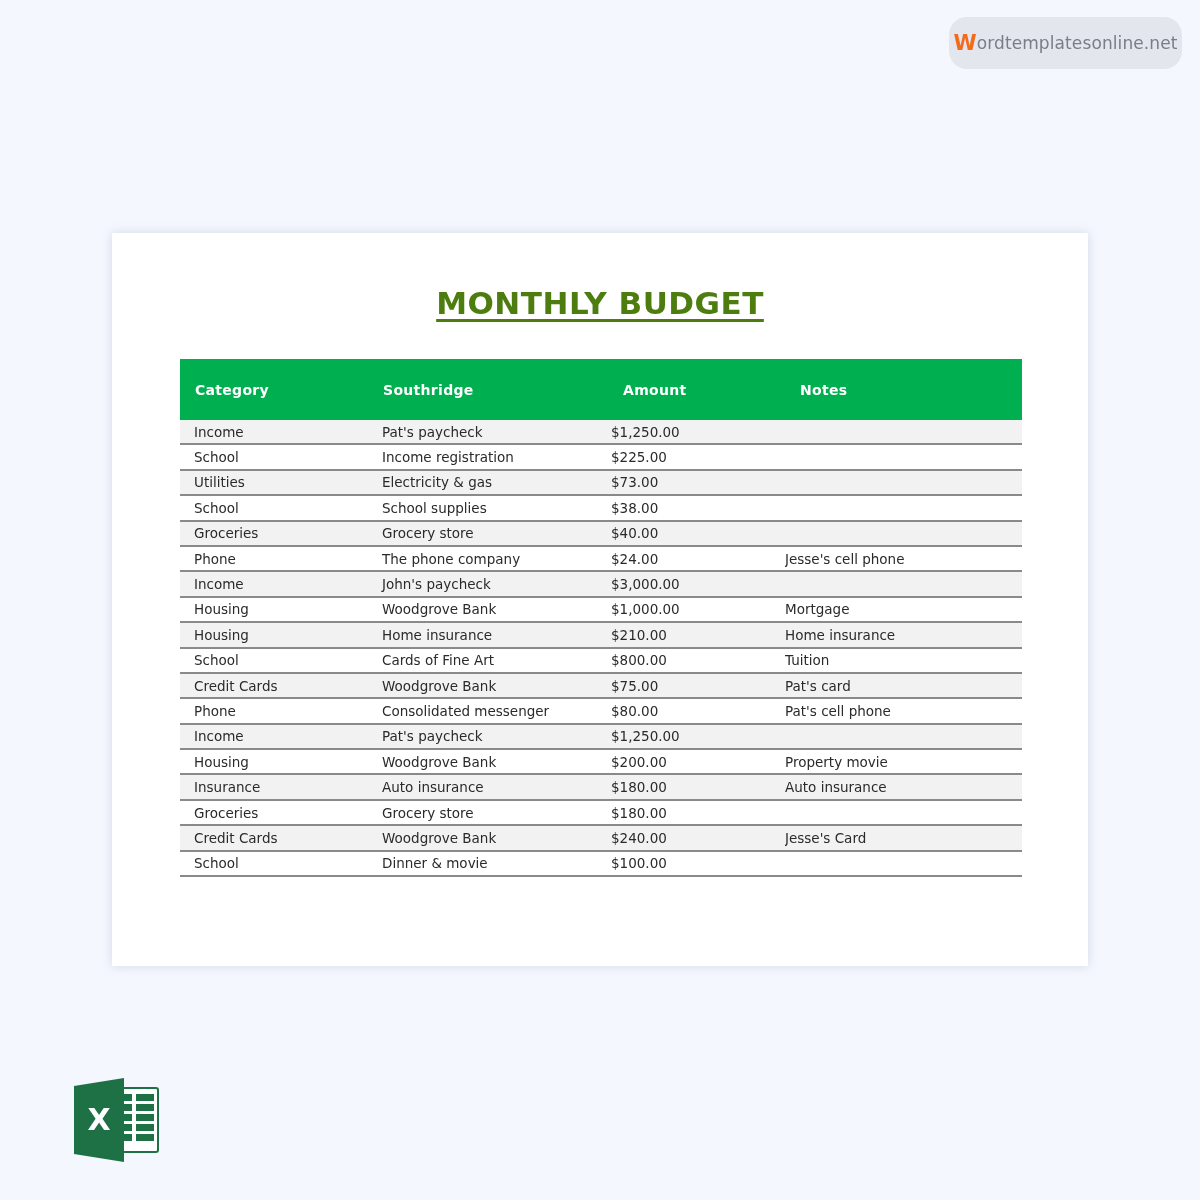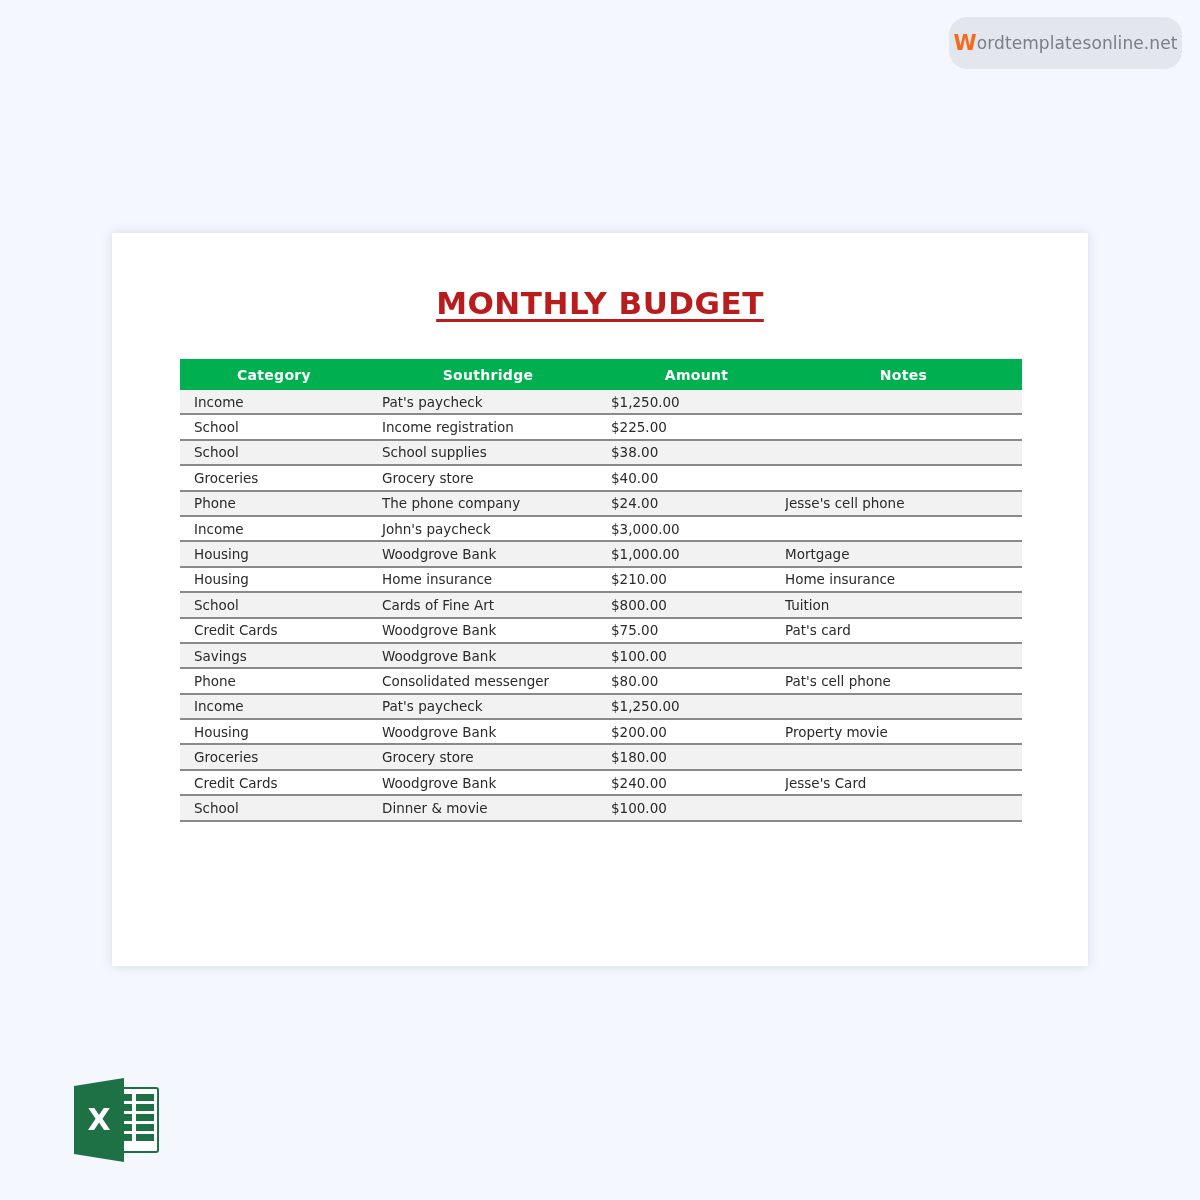--- a/index.html
+++ b/index.html
@@ -17,31 +17,31 @@
   }
   .watermark .w-letter { color: #f26a1b; font-weight: bold; font-size: 21px; margin-right: 0px; }
   .card {
     position: absolute; left: 112px; top: 233px; width: 976px; height: 733px;
     background: #ffffff;
     box-shadow: 0 0 10px rgba(120,130,150,0.25);
   }
   .title {
     position: absolute; left: 0; right: 0; top: 52px; text-align: center;
     font-family: "DejaVu Sans", sans-serif; font-weight: bold; font-size: 31px;
-    color: #b91c1c; letter-spacing: 0.5px;
+    color: #4d7c0f; letter-spacing: 0.5px;
   }
   .title span { text-decoration: underline; text-decoration-thickness: 3px; text-underline-offset: 5px; }
   table.budget {
     position: absolute; left: 68px; top: 126px; width: 842px;
     border-collapse: collapse; table-layout: fixed;
     font-family: "DejaVu Sans", sans-serif; font-size: 13.5px; color: #2a2a2a;
   }
   table.budget thead th {
     background: #00b050; color: #ffffff; font-weight: bold; font-size: 14px;
-    height: 31px; padding: 0; text-align: center; letter-spacing: 0.3px;
+    height: 31px; padding: 15px; text-align: left; letter-spacing: 0.3px;
   }
   table.budget tbody td {
     height: 23.4px; padding: 0 0 0 14px; border-bottom: 2px solid #8a8a8a;
     white-space: nowrap; overflow: hidden;
   }
   table.budget tbody td.amount { padding-left: 3px; }
   table.budget tbody td.notes { padding-left: 0; }
   table.budget tbody tr:nth-child(odd) td { background: #f2f2f2; }
   table.budget tbody tr:nth-child(even) td { background: #ffffff; }
   col.c1 { width: 188px; } col.c2 { width: 240px; } col.c3 { width: 177px; } col.c4 { width: 237px; }
@@ -80,20 +80,26 @@
           <td class="amount">$1,250.00</td>
           <td class="notes"></td>
         </tr>
         <tr>
           <td>School</td>
           <td>Income registration</td>
           <td class="amount">$225.00</td>
           <td class="notes"></td>
         </tr>
         <tr>
+          <td>Utilities</td>
+          <td>Electricity &amp; gas</td>
+          <td class="amount">$73.00</td>
+          <td class="notes"></td>
+        </tr>
+        <tr>
           <td>School</td>
           <td>School supplies</td>
           <td class="amount">$38.00</td>
           <td class="notes"></td>
         </tr>
         <tr>
           <td>Groceries</td>
           <td>Grocery store</td>
           <td class="amount">$40.00</td>
           <td class="notes"></td>
@@ -128,42 +134,42 @@
           <td class="amount">$800.00</td>
           <td class="notes">Tuition</td>
         </tr>
         <tr>
           <td>Credit Cards</td>
           <td>Woodgrove Bank</td>
           <td class="amount">$75.00</td>
           <td class="notes">Pat's card</td>
         </tr>
         <tr>
-          <td>Savings</td>
-          <td>Woodgrove Bank</td>
-          <td class="amount">$100.00</td>
-          <td class="notes"></td>
-        </tr>
-        <tr>
           <td>Phone</td>
           <td>Consolidated messenger</td>
           <td class="amount">$80.00</td>
           <td class="notes">Pat's cell phone</td>
         </tr>
         <tr>
           <td>Income</td>
           <td>Pat's paycheck</td>
           <td class="amount">$1,250.00</td>
           <td class="notes"></td>
         </tr>
         <tr>
           <td>Housing</td>
           <td>Woodgrove Bank</td>
           <td class="amount">$200.00</td>
           <td class="notes">Property movie</td>
+        </tr>
+        <tr>
+          <td>Insurance</td>
+          <td>Auto insurance</td>
+          <td class="amount">$180.00</td>
+          <td class="notes">Auto insurance</td>
         </tr>
         <tr>
           <td>Groceries</td>
           <td>Grocery store</td>
           <td class="amount">$180.00</td>
           <td class="notes"></td>
         </tr>
         <tr>
           <td>Credit Cards</td>
           <td>Woodgrove Bank</td>

